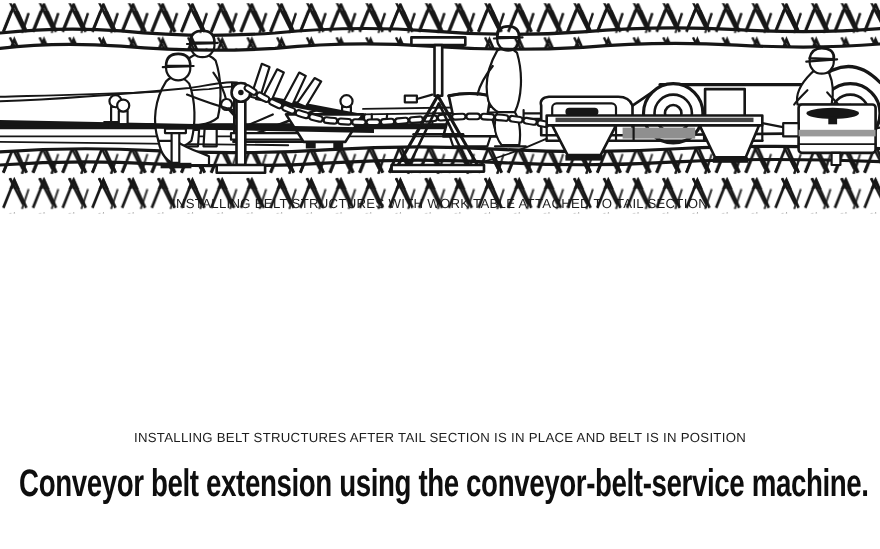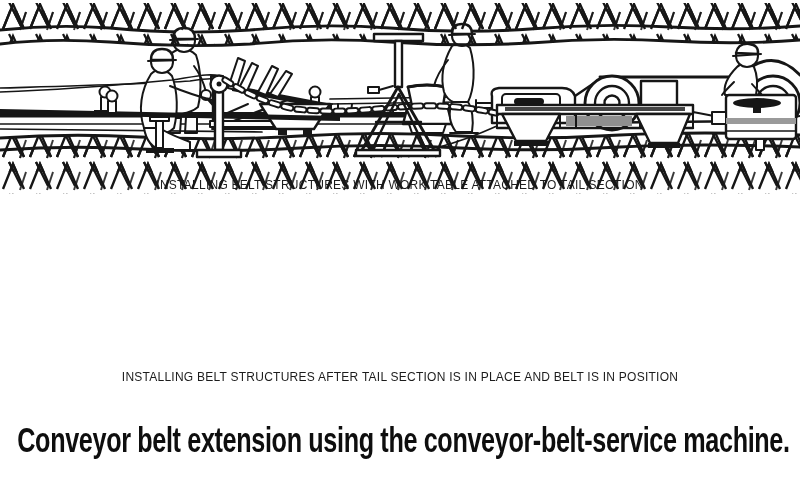--- a/index.html
+++ b/index.html
@@ -4,21 +4,21 @@
 <style>
   html,body{margin:0;padding:0;background:#fff;}
   .page{position:relative;width:800px;height:499px;background:#ffffff;overflow:hidden;
         font-family:"Liberation Sans",sans-serif;}
   .panel{position:absolute;left:0;}
   .p1{top:0;}
   .p2{top:198;}
   .figcap{position:absolute;left:0;width:800px;text-align:center;font-size:12px;
           letter-spacing:.25px;color:#1c1c1c;white-space:nowrap;}
   .c1{top:178px;}
-  .c2{top:370px;}
+  .c2{top:391px;}
   .title{position:absolute;top:423px;left:0;width:1125px;padding-left:24px;box-sizing:border-box;
          font-weight:700;font-size:35px;line-height:34px;letter-spacing:-.5px;color:#0e0e0e;
          transform:scale(.72,1);transform-origin:0 0;}
   
   .k{stroke:#161616;fill:none;stroke-width:2.4;stroke-linecap:round;stroke-linejoin:round;}
   .kw{stroke:#161616;fill:#ffffff;stroke-width:2.4;stroke-linejoin:round;}
   .kf{fill:#161616;stroke:none;}
   .thin{stroke-width:1.7;}
   .med{stroke-width:2;}
   .thick{stroke-width:2.9;}

